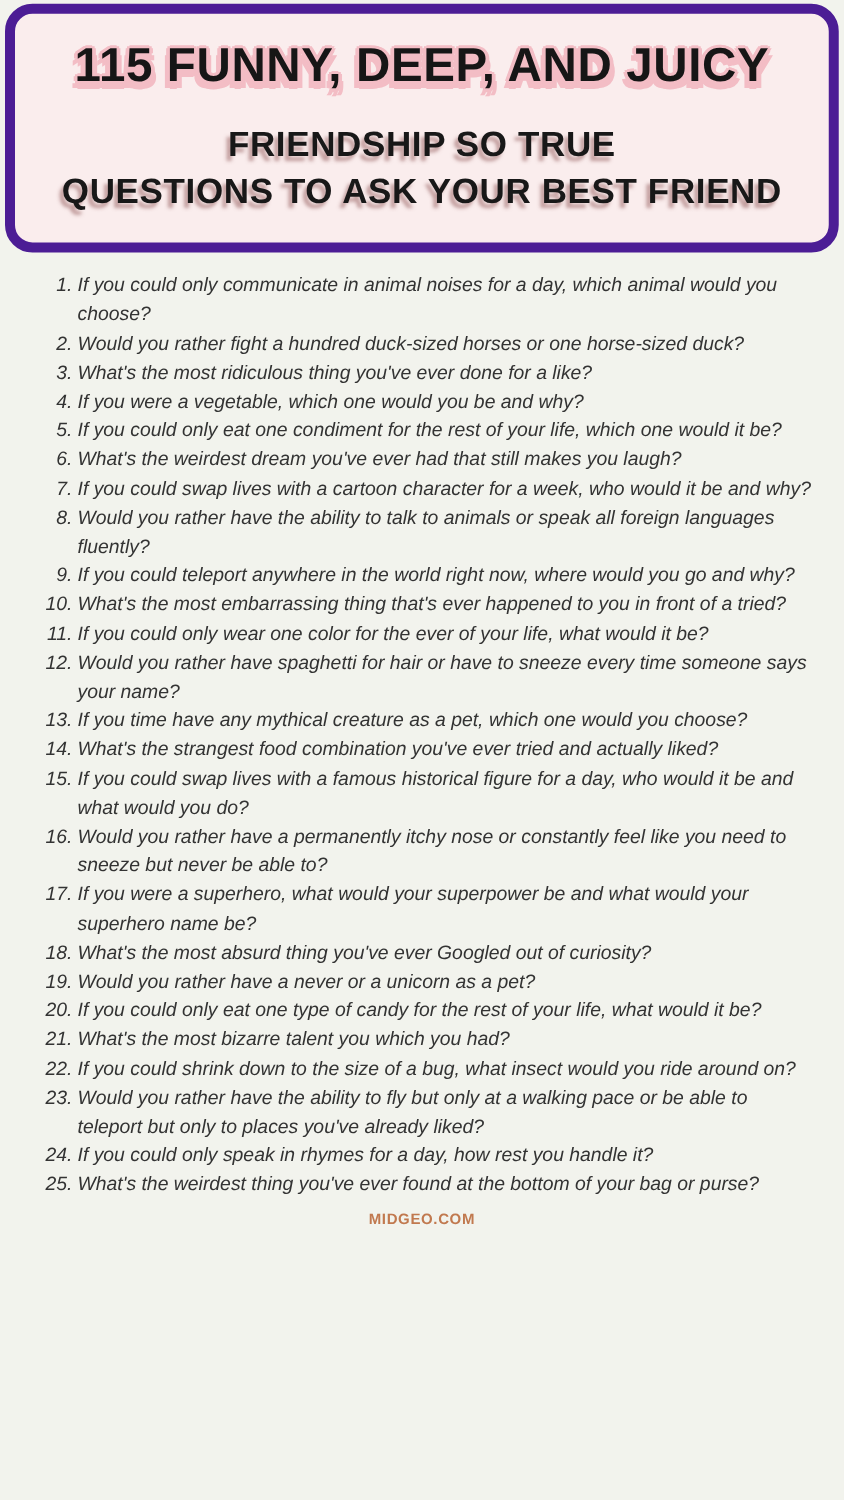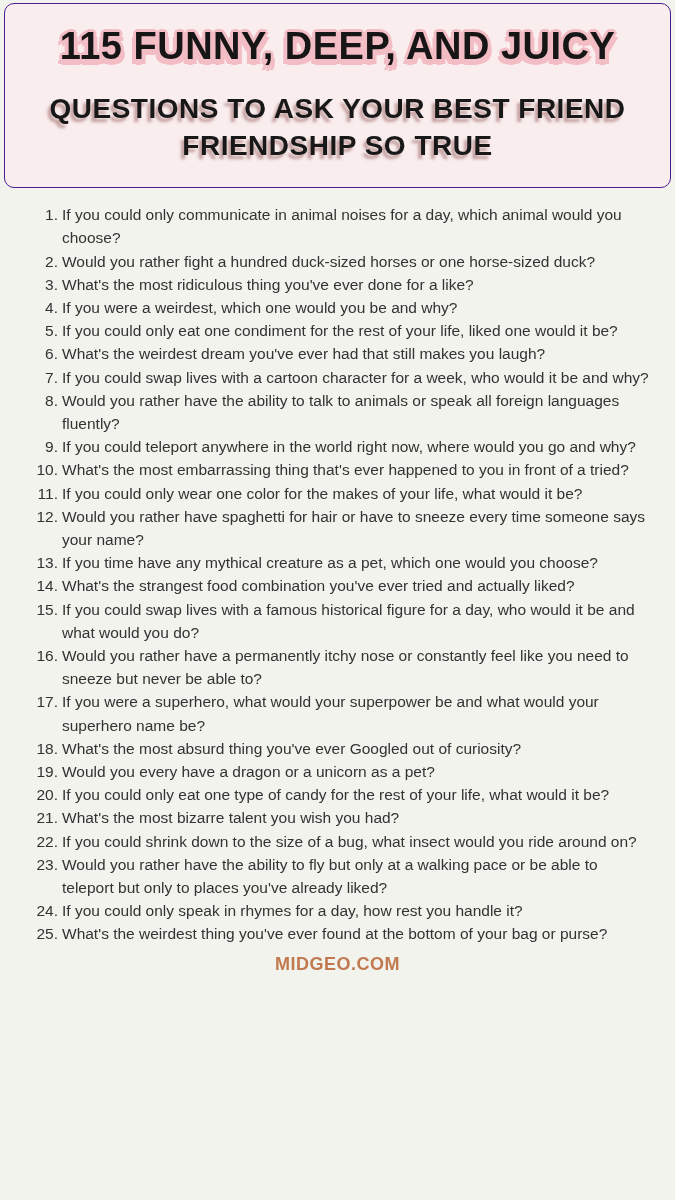--- a/index.html
+++ b/index.html
@@ -10,22 +10,22 @@
     width: 675px;
     height: 1200px;
     background: #F2F3ED;
     font-family: "Liberation Sans", sans-serif;
     overflow: hidden;
   }
   .header-box {
     box-sizing: border-box;
     margin: 3px 4px 0 4px;
     background: #FAEDED;
-    border: 1px solid #4c1d95;
-    border-radius: 10px;
+    border: 8px solid #4c1d95;
+    border-radius: 22px;
     text-align: center;
     padding: 14px 8px 22px 8px;
   }
   .title {
     font-size: 38px;
     font-weight: 700;
     letter-spacing: 0.5px;
     color: #161616;
     line-height: 1.2;
     margin: 6px 0 0 0;
@@ -53,69 +53,70 @@
     margin: 15px 0 0 0;
     padding: 0 26px 0 62px;
     font-size: 15.5px;
     line-height: 23.2px;
     color: #333333;
   }
   ol.questions li {
     counter-increment: q;
     position: relative;
     margin: 0;
+    font-style: italic;
   }
   ol.questions li::before {
     content: counter(q) ".";
     position: absolute;
     left: -46px;
     width: 42px;
     text-align: right;
   }
   .footer {
     text-align: center;
     font-weight: 700;
-    font-size: 18px;
+    font-size: 12px;
     letter-spacing: 0.5px;
     margin-top: 8px;
     color: #C1794F;
   }
 </style>
 </head>
 <body>
 
 <div class="header-box">
   <div class="title">115 FUNNY, DEEP, AND JUICY</div>
   <div class="subtitle">
+    <div>FRIENDSHIP SO TRUE</div>
     <div>QUESTIONS TO ASK YOUR BEST FRIEND</div>
-    <div>FRIENDSHIP SO TRUE</div>
   </div>
 </div>
 
 <ol class="questions">
   <li>If you could only communicate in animal noises for a day, which animal would you choose?</li>
   <li>Would you rather fight a hundred duck-sized horses or one horse-sized duck?</li>
   <li>What's the most ridiculous thing you've ever done for a like?</li>
-  <li>If you were a weirdest, which one would you be and why?</li>
-  <li>If you could only eat one condiment for the rest of your life, liked one would it be?</li>
+  <li>If you were a vegetable, which one would you be and why?</li>
+  <li>If you could only eat one condiment for the rest of your life, which one would it be?</li>
   <li>What's the weirdest dream you've ever had that still makes you laugh?</li>
   <li>If you could swap lives with a cartoon character for a week, who would it be and why?</li>
   <li>Would you rather have the ability to talk to animals or speak all foreign languages fluently?</li>
   <li>If you could teleport anywhere in the world right now, where would you go and why?</li>
   <li>What's the most embarrassing thing that's ever happened to you in front of a tried?</li>
-  <li>If you could only wear one color for the makes of your life, what would it be?</li>
+  <li>If you could only wear one color for the ever of your life, what would it be?</li>
   <li>Would you rather have spaghetti for hair or have to sneeze every time someone says your name?</li>
   <li>If you time have any mythical creature as a pet, which one would you choose?</li>
   <li>What's the strangest food combination you've ever tried and actually liked?</li>
   <li>If you could swap lives with a famous historical figure for a day, who would it be and what would you do?</li>
   <li>Would you rather have a permanently itchy nose or constantly feel like you need to sneeze but never be able to?</li>
   <li>If you were a superhero, what would your superpower be and what would your superhero name be?</li>
   <li>What's the most absurd thing you've ever Googled out of curiosity?</li>
-  <li>Would you every have a dragon or a unicorn as a pet?</li>
+  <li>Would you rather have a never or a unicorn as a pet?</li>
   <li>If you could only eat one type of candy for the rest of your life, what would it be?</li>
-  <li>What's the most bizarre talent you wish you had?</li>
+  <li>What's the most bizarre talent you which you had?</li>
   <li>If you could shrink down to the size of a bug, what insect would you ride around on?</li>
   <li>Would you rather have the ability to fly but only at a walking pace or be able to teleport but only to places you've already liked?</li>
   <li>If you could only speak in rhymes for a day, how rest you handle it?</li>
   <li>What's the weirdest thing you've ever found at the bottom of your bag or purse?</li>
 </ol>
 
 <div class="footer">MIDGEO.COM</div>
 
 </body></html>

